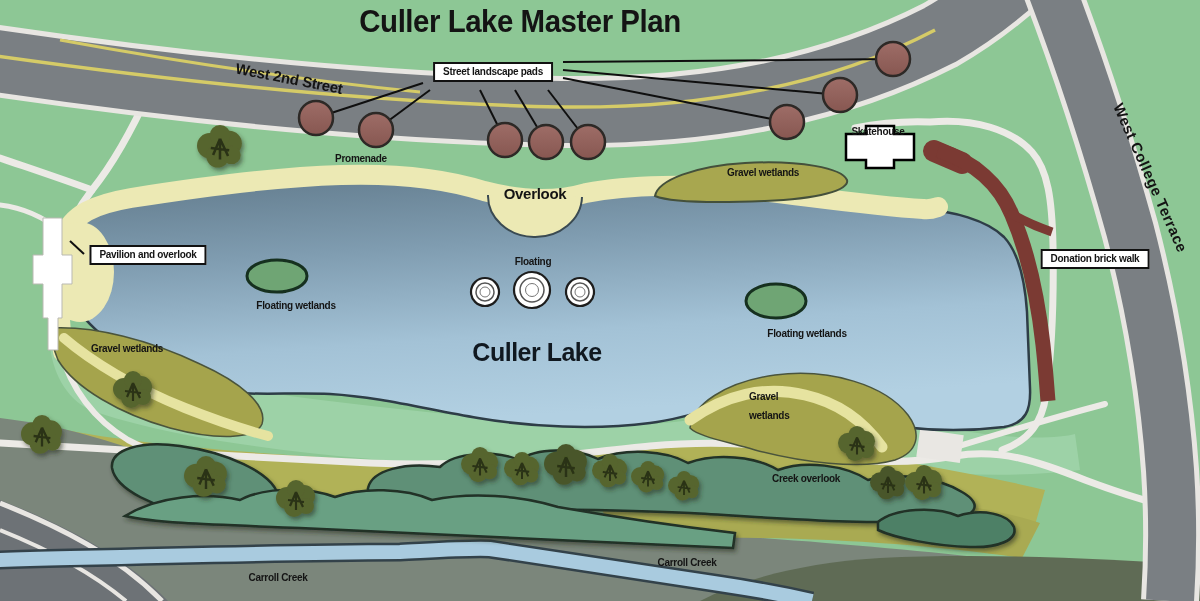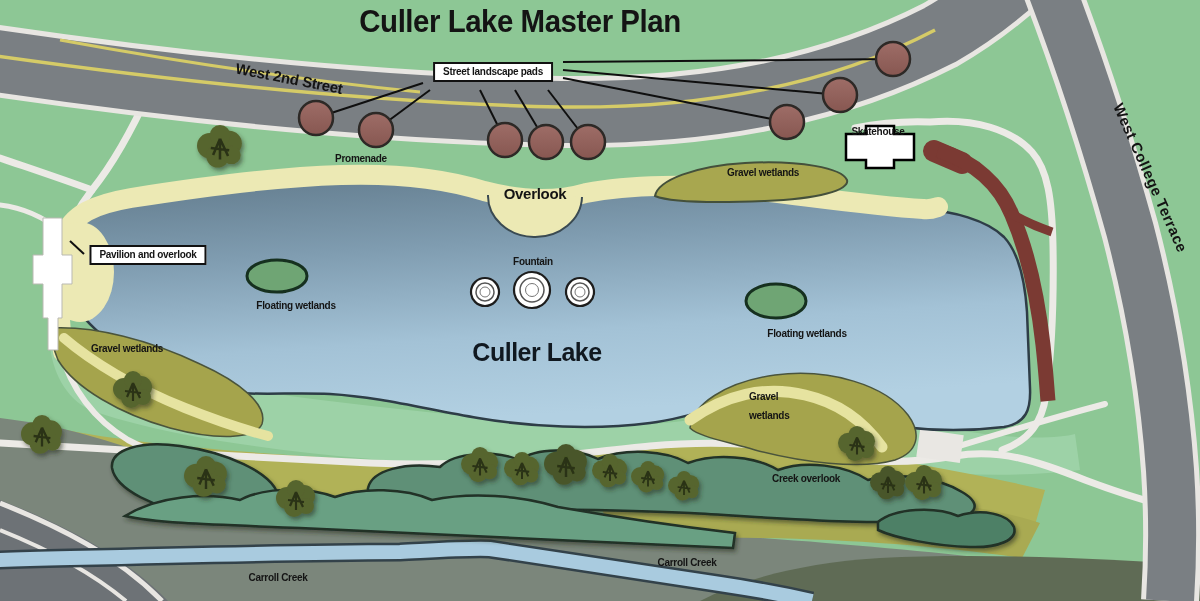--- a/index.html
+++ b/index.html
@@ -176,23 +176,24 @@
 </svg>
 
   <div class="lbl title" style="left:520px;top:22px;">Culler Lake Master Plan</div>
   <div class="lbl mid rot11" style="left:289px;top:79px;">West 2nd Street</div>
   <div class="lbl box" style="left:493px;top:72px;">Street landscape pads</div>
   <div class="lbl" style="left:361px;top:158px;">Promenade</div>
   <div class="lbl mid" style="left:535px;top:194px;">Overlook</div>
   <div class="lbl" style="left:763px;top:172px;">Gravel wetlands</div>
   <div class="lbl" style="left:878px;top:131px;">Skatehouse</div>
   <div class="lbl mid rot66" style="left:1150px;top:178px;">West College Terrace</div>
+  <div class="lbl box" style="left:1095px;top:259px;">Donation brick walk</div>
   <div class="lbl box" style="left:148px;top:255px;">Pavilion and overlook</div>
   <div class="lbl" style="left:296px;top:305px;">Floating wetlands</div>
   <div class="lbl" style="left:807px;top:333px;">Floating wetlands</div>
-  <div class="lbl" style="left:533px;top:261px;">Fountain</div>
+  <div class="lbl" style="left:533px;top:261px;">Floating</div>
   <div class="lbl big" style="left:537px;top:353px;">Culler Lake</div>
   <div class="lbl" style="left:127px;top:348px;">Gravel wetlands</div>
   <div class="lbl wrap" style="left:782px;top:406px;">Gravel wetlands</div>
   <div class="lbl" style="left:806px;top:478px;">Creek overlook</div>
   <div class="lbl" style="left:278px;top:577px;">Carroll Creek</div>
   <div class="lbl" style="left:687px;top:562px;">Carroll Creek</div>
 </div>
 
 </body></html>

